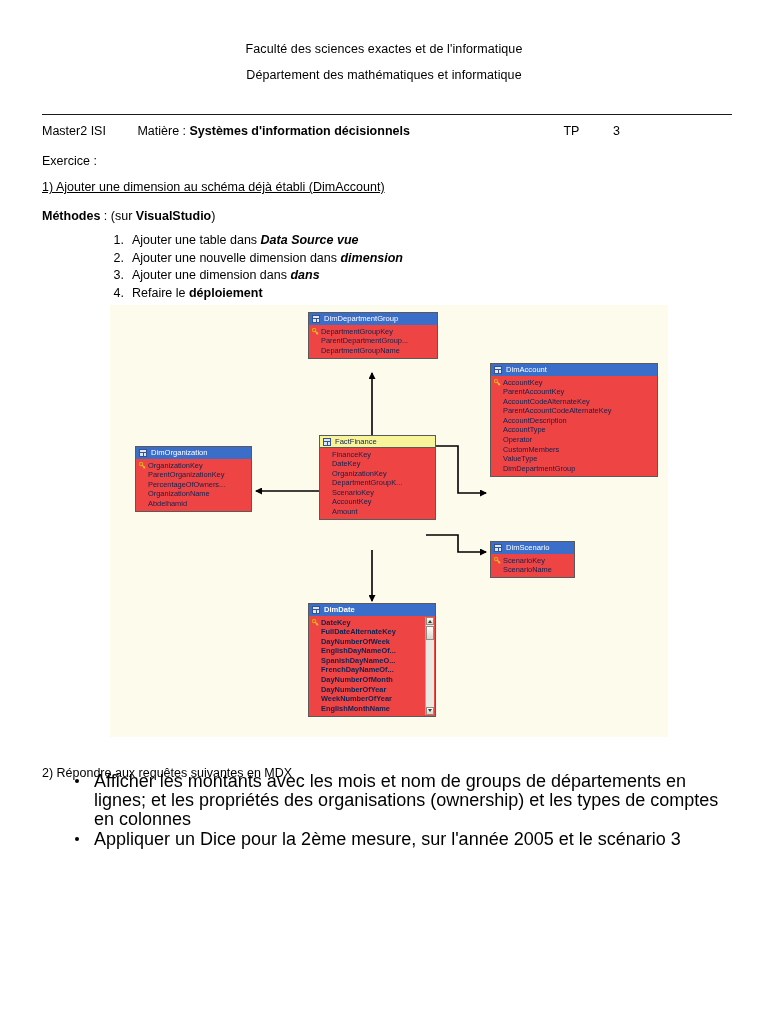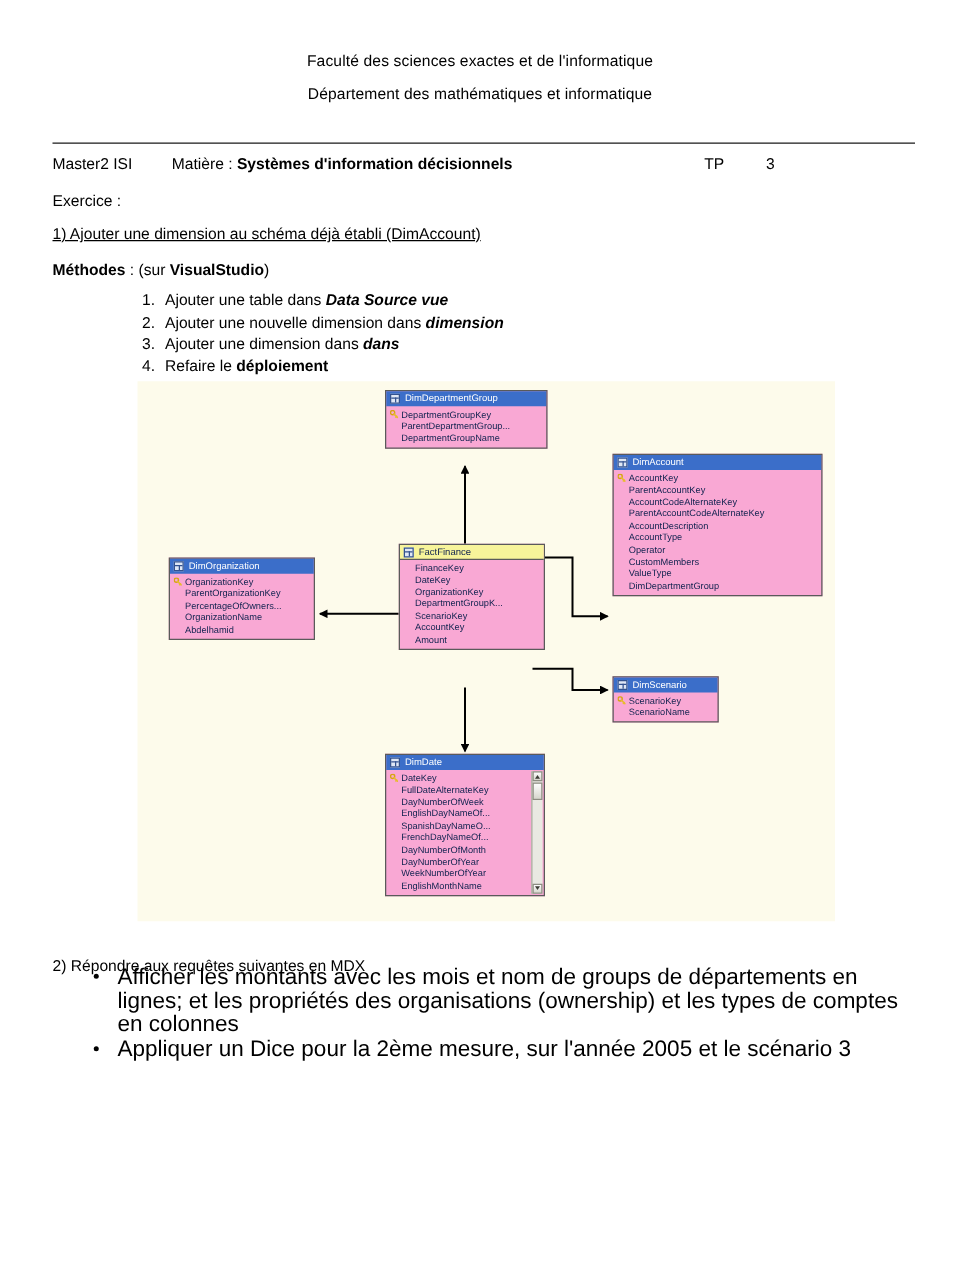--- a/index.html
+++ b/index.html
@@ -108,21 +108,21 @@
     position: absolute;
     left: 0; top: 0;
     width: 558px;
     height: 432px;
     overflow: visible;
   }
 
   
   .tbl {
     position: absolute;
-    background: #f9a8d4;
+    background: #ef4444;
     border: 1px solid #5a5a5a;
     box-sizing: border-box;
     font-size: 7.4px;
     line-height: 9.6px;
     color: #10224f;
     z-index: 5;
   }
   .tbl-hdr {
     display: flex;
     align-items: center;
@@ -386,21 +386,21 @@
       <div class="tbl-body">
         <div class="fld pk"><svg class="key-icon" viewBox="0 0 10 10">
               <circle cx="3" cy="3" r="2.4" fill="none" stroke="#d6a512" stroke-width="1.6"></circle>
               <path d="M4.4,4.4 L8.4,8.4" stroke="#e8bb2e" stroke-width="1.8" stroke-linecap="round"></path>
               <path d="M6.6,8.2 L7.8,7.0" stroke="#e8bb2e" stroke-width="1.6" stroke-linecap="round"></path>
             </svg><span>ScenarioKey</span></div>
         <div class="fld"><span>ScenarioName</span></div>
       </div>
     </div>
 
-    <div class="tbl" id="t-dim-date" style="left: 198px; top: 298px; width: 128px;">
+    <div class="tbl" id="t-dim-date" style="left: 198px; top: 298px; width: 128px; font-weight: bold;">
       <div class="tbl-hdr">
         <span class="hdr-icon"></span>
         <span>DimDate</span>
       </div>
       <div class="tbl-body">
         <div class="fld pk"><svg class="key-icon" viewBox="0 0 10 10">
               <circle cx="3" cy="3" r="2.4" fill="none" stroke="#d6a512" stroke-width="1.6"></circle>
               <path d="M4.4,4.4 L8.4,8.4" stroke="#e8bb2e" stroke-width="1.8" stroke-linecap="round"></path>
               <path d="M6.6,8.2 L7.8,7.0" stroke="#e8bb2e" stroke-width="1.6" stroke-linecap="round"></path>
             </svg><span>DateKey</span></div>

